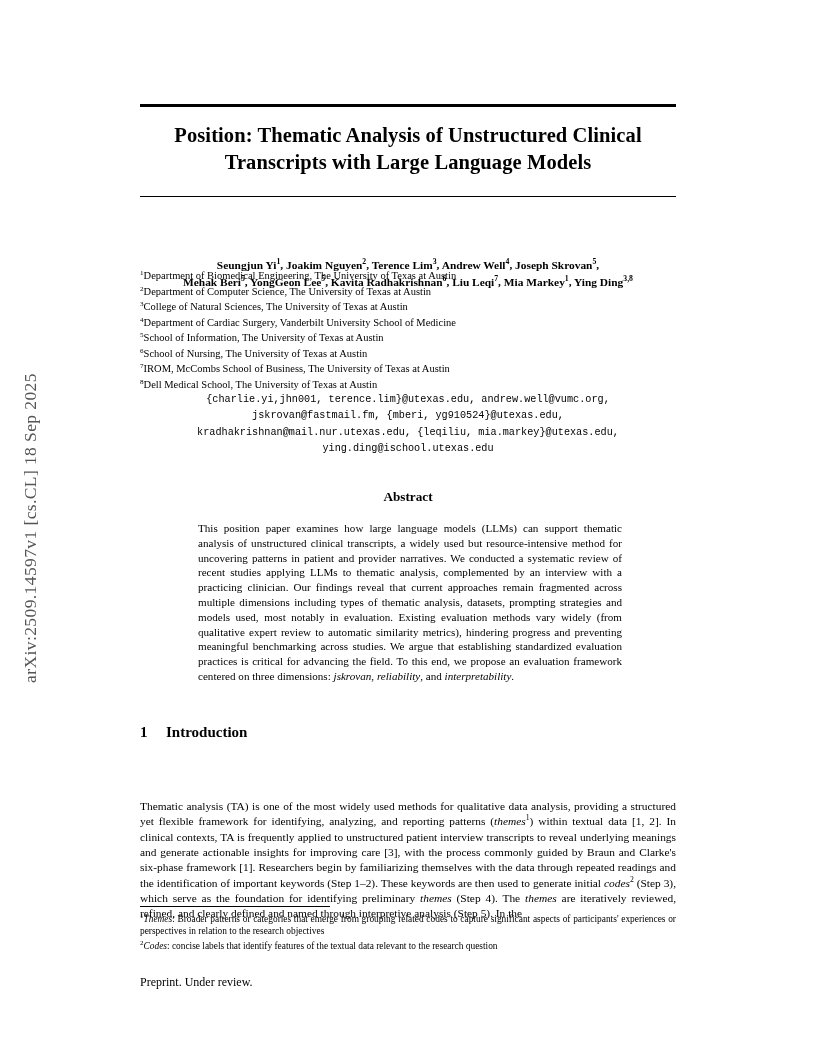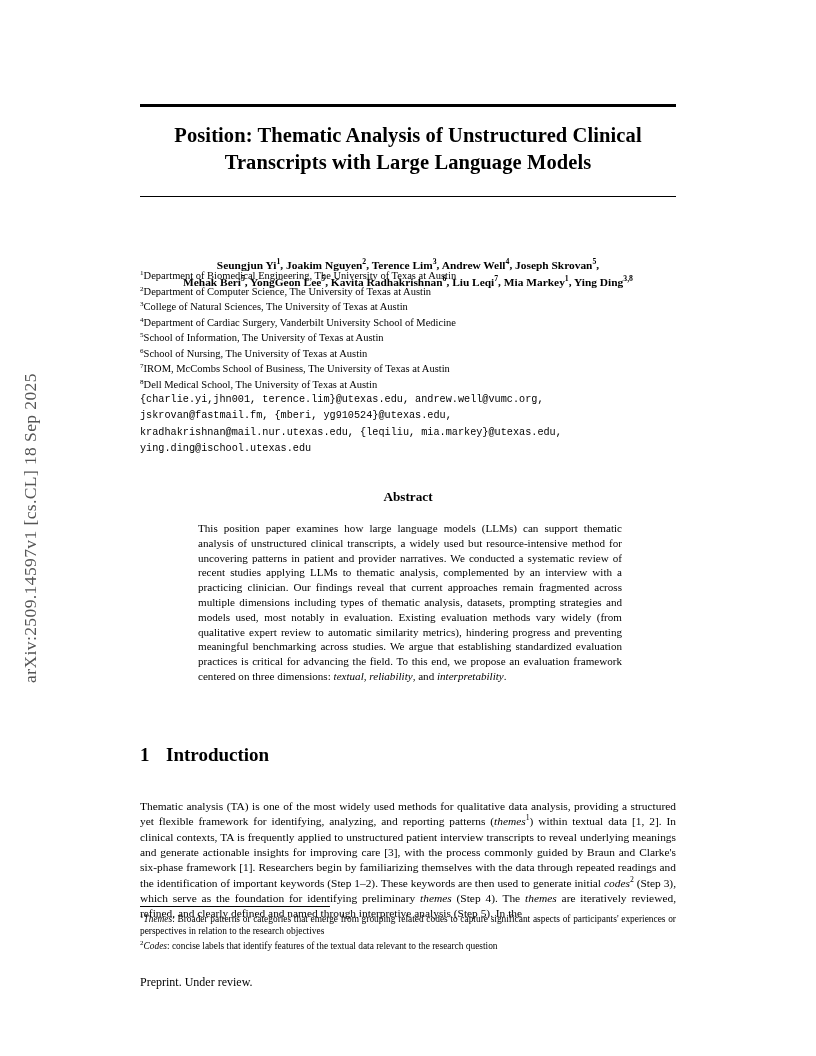--- a/index.html
+++ b/index.html
@@ -101,20 +101,21 @@
     text-align: left;
     font-size: 10.5px;
     line-height: 1.48;
   }
 
   .emails {
     position: absolute;
     left: 0px;
     top: 392px;
     width: 536px;
+    text-align: center;
     font-family: "Liberation Mono", monospace;
     font-size: 10.2px;
     line-height: 1.6;
   }
 
   .abstract-head {
     position: absolute;
     left: 0px;
     top: 489px;
     width: 536px;
@@ -130,23 +131,23 @@
     width: 424px;
     font-size: 11.1px;
     line-height: 1.335;
     text-align: justify;
     text-justify: inter-word;
   }
 
   .section-head {
     position: absolute;
     left: 0px;
-    top: 744px;
-    width: 536px;
-    font-size: 19px;
+    top: 724px;
+    width: 536px;
+    font-size: 15px;
     font-weight: bold;
   }
   .section-head .num {
     display: inline-block;
     width: 26px;
   }
 
   .intro-body {
     position: absolute;
     left: 0px;
@@ -244,21 +245,21 @@
       This position paper examines how large language models (LLMs) can support
       thematic analysis of unstructured clinical transcripts, a widely used but resource-intensive
       method for uncovering patterns in patient and provider narratives. We conducted a
       systematic review of recent studies applying LLMs to thematic analysis, complemented by
       an interview with a practicing clinician. Our findings reveal that current approaches remain
       fragmented across multiple dimensions including types of thematic analysis, datasets,
       prompting strategies and models used, most notably in evaluation. Existing evaluation
       methods vary widely (from qualitative expert review to automatic similarity metrics),
       hindering progress and preventing meaningful benchmarking across studies. We argue that
       establishing standardized evaluation practices is critical for advancing the field. To this
-      end, we propose an evaluation framework centered on three dimensions: <i>textual</i>, <i>reliability</i>,
+      end, we propose an evaluation framework centered on three dimensions: <i>jskrovan</i>, <i>reliability</i>,
       and <i>interpretability</i>.
     </div>
 
     <div class="section-head">
       <span class="num">1</span><span>Introduction</span>
     </div>
 
     <div class="intro-body">
       Thematic analysis (TA) is one of the most widely used methods for qualitative data analysis, providing
       a structured yet flexible framework for identifying, analyzing, and reporting patterns (<i>themes</i><sup>1</sup>) within

